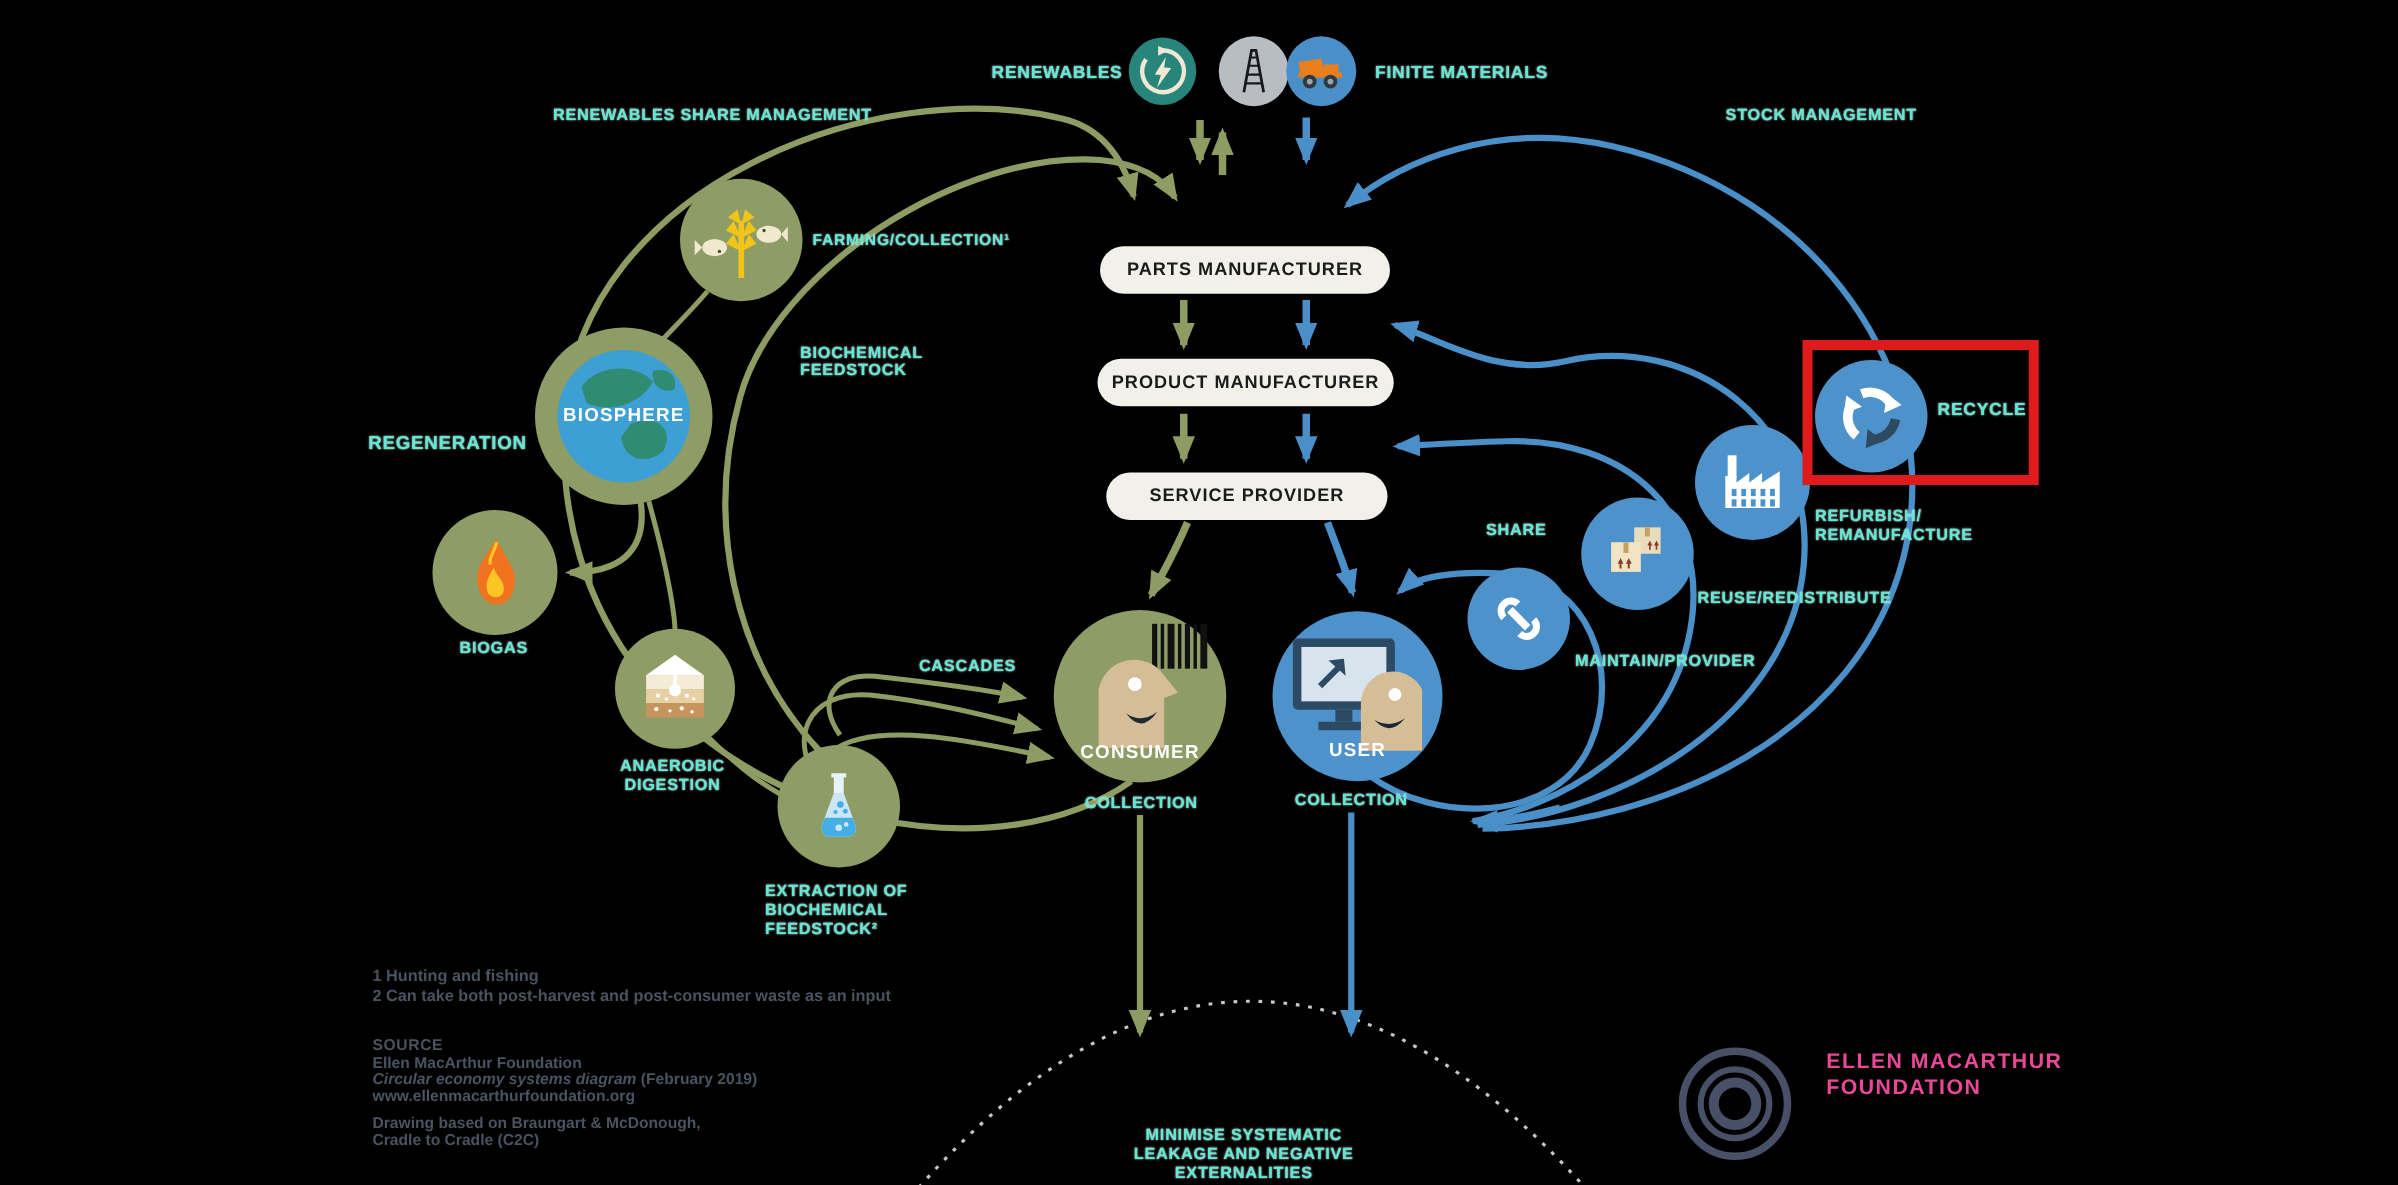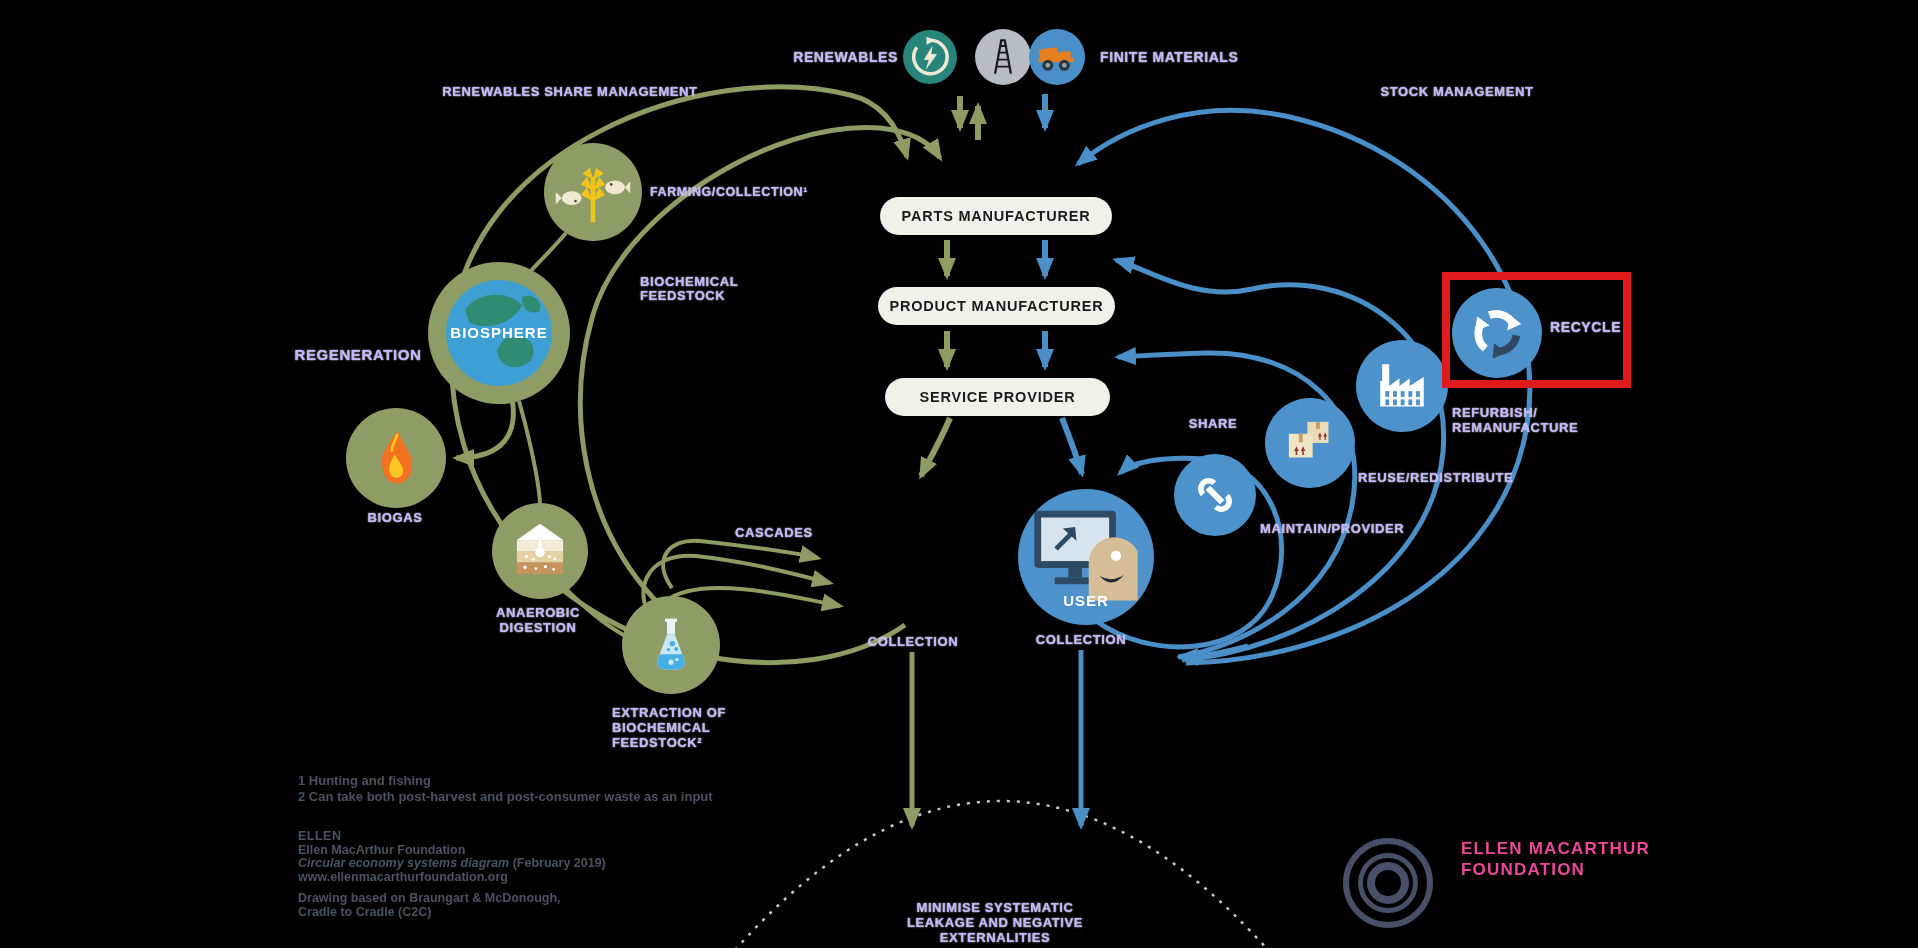--- a/index.html
+++ b/index.html
@@ -1,19 +1,19 @@
 <!DOCTYPE html>
 <html><head>
 <meta charset="utf-8">
 <style>
   html,body{margin:0;padding:0;background:#000;}
   .stage{position:relative;width:1918px;height:948px;background:#000;overflow:hidden;
          font-family:"Liberation Sans","DejaVu Sans",sans-serif;}
   svg.layer{position:absolute;left:0;top:0;}
-  .lbl{position:absolute;color:#c4b5fd;font-weight:bold;letter-spacing:.6px;
+  .lbl{position:absolute;color:#5eead4;font-weight:bold;letter-spacing:.6px;
        text-shadow:0 0 2px rgba(255,255,255,.65),0 0 1px rgba(255,255,255,.45);
        font-size:13px;line-height:15px;white-space:nowrap;}
   .ctr{text-align:center;white-space:normal;}
   .node{position:absolute;border-radius:50%;display:flex;align-items:center;justify-content:center;}
   .node .inlbl{position:absolute;left:0;right:0;text-align:center;color:#fff;font-weight:bold;
        letter-spacing:1px;font-size:15px;}
   .pill{position:absolute;background:#F1F0E9;border-radius:20px;display:flex;align-items:center;
        justify-content:center;color:#1b1b1b;font-weight:bold;font-size:14.5px;letter-spacing:.8px;}
   .redbox{position:absolute;border:8px solid #DF1A1D;background:transparent;}
   .noteTxt{position:absolute;color:#495361;font-weight:600;font-size:13px;line-height:16px;
@@ -182,20 +182,37 @@
       <path d="M44,34 L30,72 C27,81 33,87 40,87 L60,87 C67,87 73,81 70,72 L56,34 Z" fill="#CBE7F7"></path>
       <path d="M33,64 L67,64 L70,72 C73,81 67,87 60,87 L40,87 C33,87 27,81 30,72 Z" fill="#45AEE5"></path>
       <circle cx="52" cy="48" r="4" fill="#45AEE5"></circle>
         <circle cx="58" cy="56" r="3" fill="#45AEE5"></circle>
       <circle cx="46" cy="57" r="2.5" fill="#45AEE5"></circle>
       <circle cx="50" cy="76" r="4" fill="#CBE7F7"></circle>
         <circle cx="59" cy="72" r="2.8" fill="#CBE7F7"></circle>
     </svg>
   </div>
 
+  <div class="node" style="left:843px;top:488px;width:138px;height:138px;background:#8D9D65;">
+    <svg width="138" height="138" viewBox="0 0 100 100" style="position:absolute;left:0;top:0;">
+      <g fill="#111111">
+        <rect x="57" y="8" width="3" height="26"></rect>
+          <rect x="62" y="8" width="2" height="26"></rect>
+        <rect x="66" y="8" width="4" height="26"></rect>
+          <rect x="72" y="8" width="2" height="26"></rect>
+        <rect x="76" y="8" width="3" height="26"></rect>
+          <rect x="81" y="8" width="2" height="26"></rect>
+        <rect x="85" y="8" width="4" height="26"></rect>
+      </g>
+      <path d="M26,80 L26,46 A21,21 0 0 1 64,38 L72,48 L64,51 L64,80 Z" fill="#D5BE97"></path>
+      <circle cx="47" cy="43" r="4" fill="#FFFFFF"></circle>
+      <path d="M42,60 Q51,72 60,59 Q51,66 42,60 Z" fill="#1E2A33"></path>
+    </svg>
+    <div class="inlbl" style="bottom:16px;">CONSUMER</div>
+  </div>
 
   <div class="node" style="left:1018px;top:489px;width:136px;height:136px;background:#4D92CB;">
     <svg width="136" height="136" viewBox="0 0 100 100" style="position:absolute;left:0;top:0;">
       <rect x="12" y="16" width="60" height="42" rx="3" fill="#2C4A63"></rect>
       <rect x="17" y="21" width="50" height="32" fill="#D8E4ED"></rect>
       <path d="M28,44 L40,32" stroke="#2C4A63" stroke-width="3.5"></path>
       <polygon points="42,28 43,38 33,29" fill="#2C4A63"></polygon>
       <rect x="37" y="58" width="10" height="7" fill="#2C4A63"></rect>
       <rect x="27" y="65" width="30" height="5" fill="#2C4A63"></rect>
       <path d="M52,82 L52,54 A19,19 0 0 1 88,46 L88,82 Z" fill="#D5BE97"></path>
@@ -297,21 +314,21 @@
     <div>LEAKAGE AND NEGATIVE</div>
     <div>EXTERNALITIES</div>
   </div>
 
   <div class="noteTxt" style="left:298px;top:773px;">
     <div>1 Hunting and fishing</div>
     <div>2 Can take both post-harvest and post-consumer waste as an input</div>
   </div>
 
   <div class="srcTxt" style="left:298px;top:830px;">
-    <div class="b">ELLEN</div>
+    <div class="b">SOURCE</div>
     <div>Ellen MacArthur Foundation</div>
     <div><span class="it">Circular economy systems diagram</span><span> (February 2019)</span></div>
     <div>www.ellenmacarthurfoundation.org</div>
     <div class="gap"></div>
     <div>Drawing based on Braungart &amp; McDonough,</div>
     <div>Cradle to Cradle (C2C)</div>
   </div>
 
   <div class="logo" style="left:1343px;top:838px;">
     <div class="logo-rings">

